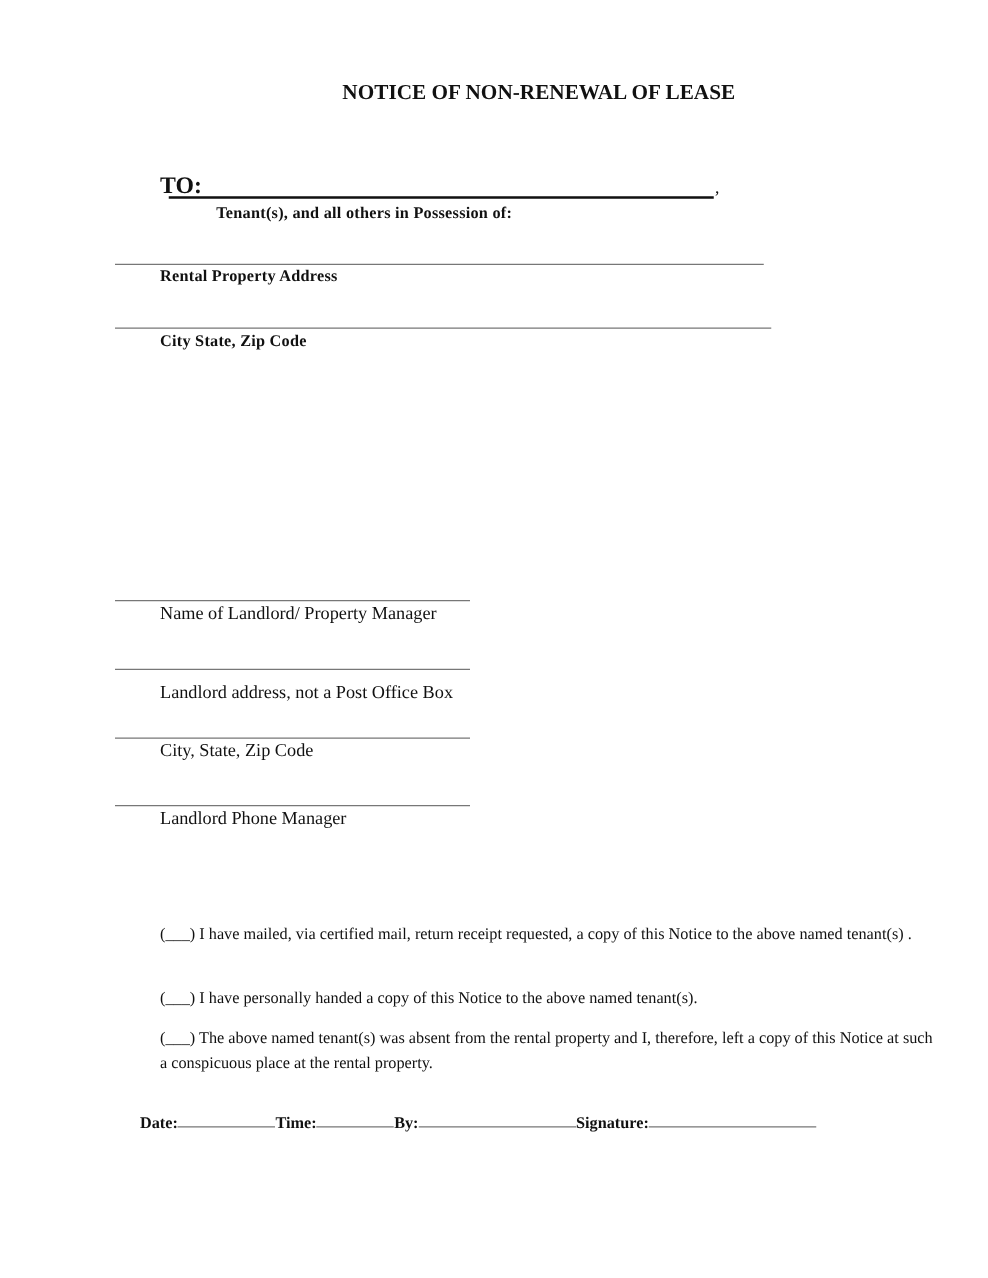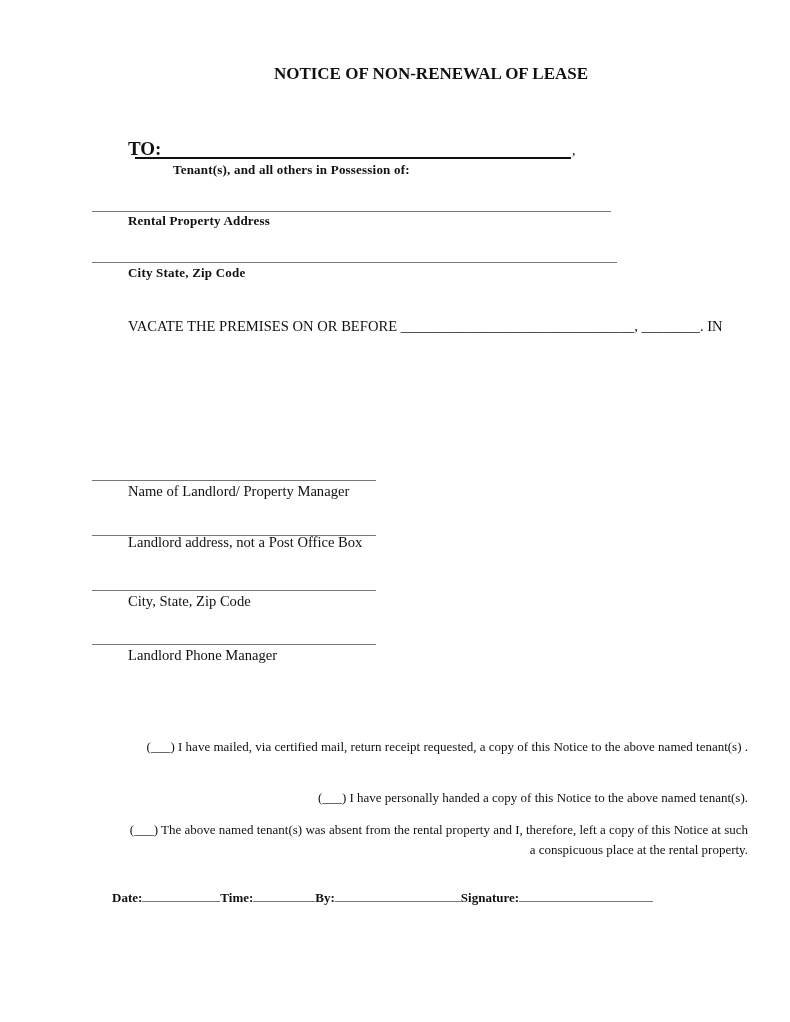--- a/index.html
+++ b/index.html
@@ -11,49 +11,48 @@
   .to-line { left: 135px; top: 157px; width: 400px; border-top: 2px solid #111; }
   .to-comma { left: 536px; top: 143px; font-size: 14px; }
   .sub-bold { font-weight: bold; font-size: 13px; letter-spacing: 0.2px; }
   .hline { border-top: 1px solid #777; }
   .para { left: 92px; top: 317px; width: 606px; font-size: 14.6px; line-height: 19px; text-align: justify; }
   .para p { margin: 0; }
   .para .indent { padding-left: 47px; }
   .para .nojust { text-align: left; }
   .sig-line { width: 248px; border-top: 1px solid #777; }
   .sig-label { font-size: 14.6px; }
-  .cert { left: 92px; width: 620px; font-size: 13px; line-height: 20px; text-align: right; }
+  .cert { left: 92px; width: 620px; font-size: 13px; line-height: 20px; }
   .footer { left: 76px; top: 889px; font-size: 13px; font-weight: bold; }
   .blank { display: inline-block; border-bottom: 1px solid #777; height: 12px; vertical-align: baseline; }
 </style>
 </head>
 <body>
 
 <div class="abs title">NOTICE OF NON-RENEWAL OF LEASE</div>
 
 <div class="abs to-label">TO:</div>
 <div class="abs to-line"></div>
 <div class="abs to-comma">,</div>
 <div class="abs sub-bold" style="left:137px; top:162px;text-align:center;">Tenant(s), and all others in Possession of:</div>
 
 <div class="abs hline" style="left:92px; top:211px; width:483px;"></div>
 <div class="abs sub-bold" style="left:92px; top:213px;">Rental Property Address</div>
 
 <div class="abs hline" style="left:92px; top:262px; width:489px;"></div>
 <div class="abs sub-bold" style="left:92px; top:265px;">City State, Zip Code</div>
 
 <div class="abs para">
-  <p class="nojust">VACATE THE PREMISES ON OR BEFORE ________________________________, ________. IN</p>
 </div>
 
 <div class="abs sig-line" style="left:92px; top:480px;"></div>
 <div class="abs sig-label" style="left:92px; top:483px;">Name of Landlord/ Property Manager</div>
 
 <div class="abs sig-line" style="left:92px; top:535px;"></div>
-<div class="abs sig-label" style="left:92px; top:534px;text-align:right;">Landlord address, not a Post Office Box</div>
+<div class="abs sig-label" style="left:92px; top:546px;text-align:right;">Landlord address, not a Post Office Box</div>
 
 <div class="abs sig-line" style="left:92px; top:590px;"></div>
 <div class="abs sig-label" style="left:92px; top:593px;">City, State, Zip Code</div>
 
 <div class="abs sig-line" style="left:92px; top:644px;"></div>
 <div class="abs sig-label" style="left:92px; top:647px;">Landlord Phone Manager</div>
 
 <div class="abs cert" style="top:737px;">
   <span>(___)</span><span> I have mailed, via certified mail, return receipt requested, a copy of this Notice to the above named tenant(s) .</span>
 </div>

